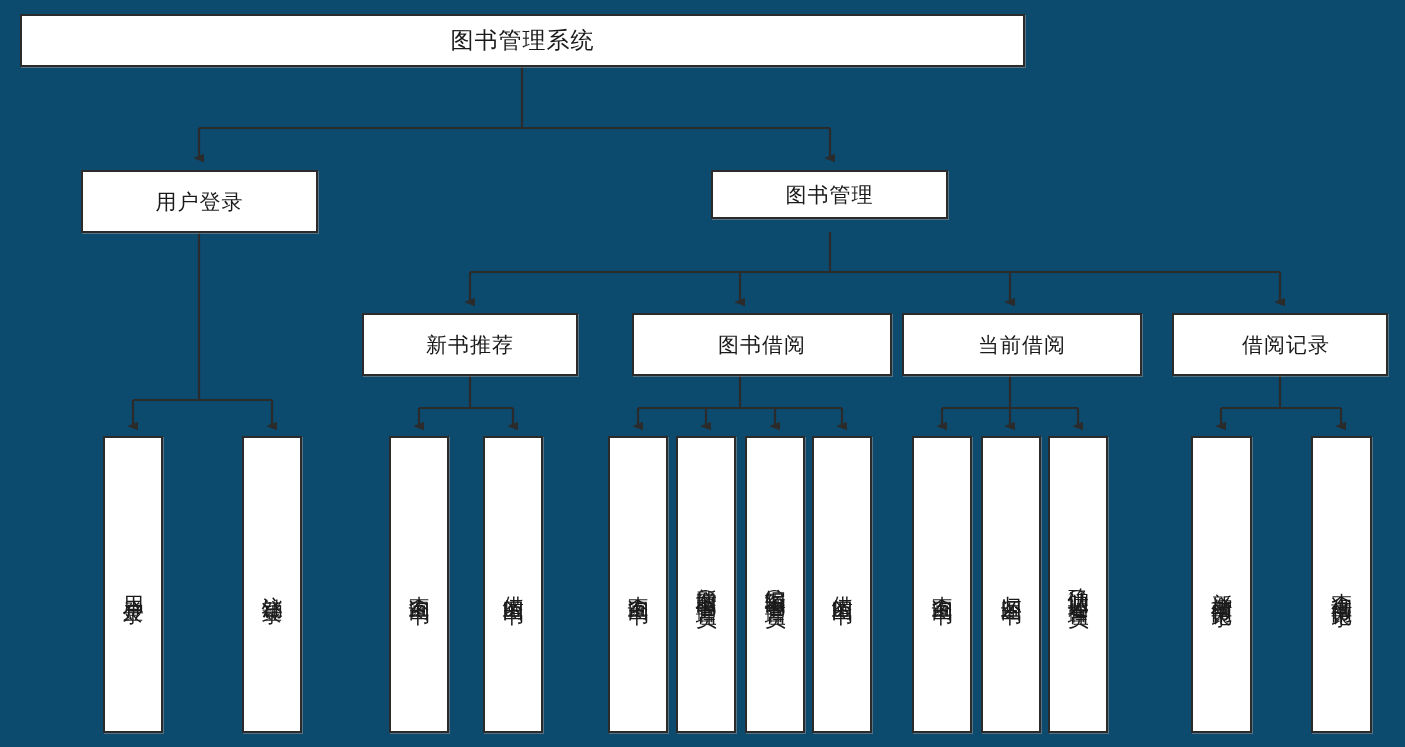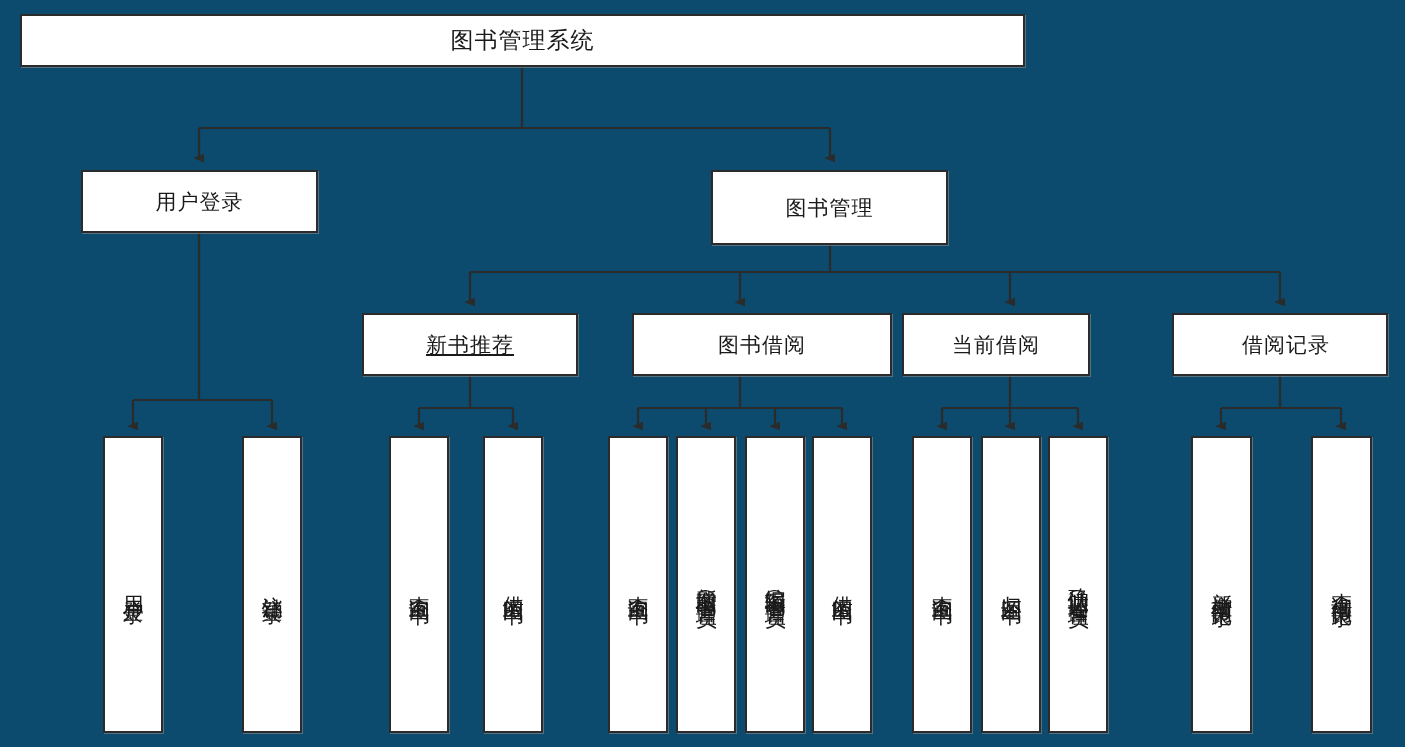--- a/index.html
+++ b/index.html
@@ -124,31 +124,31 @@
     </g>
   </svg>
 
   <div class="node root" style="left:20px; top:14px; width:1005px; height:53px;">
     <span>图书管理系统</span>
   </div>
 
   <div class="node lvl2" style="left:81px; top:170px; width:237px; height:63px;">
     <span>用户登录</span>
   </div>
-  <div class="node lvl2" style="left:711px; top:170px; width:237px; height:75px;">
+  <div class="node lvl2" style="left:711px; top:170px; width:237px; height:49px;">
     <span>图书管理</span>
   </div>
 
-  <div class="node lvl3" style="left:362px; top:313px; width:216px; height:63px;text-decoration:underline;">
+  <div class="node lvl3" style="left:362px; top:313px; width:216px; height:63px;">
     <span>新书推荐</span>
   </div>
   <div class="node lvl3" style="left:632px; top:313px; width:260px; height:63px;">
     <span>图书借阅</span>
   </div>
-  <div class="node lvl3" style="left:902px; top:313px; width:188px; height:63px;">
+  <div class="node lvl3" style="left:902px; top:313px; width:240px; height:63px;">
     <span>当前借阅</span>
   </div>
   <div class="node lvl3" style="left:1172px; top:313px; width:216px; height:63px;padding-left:12px;">
     <span>借阅记录</span>
   </div>
 
   <div class="node leaf" style="left:103px; top:436px; width:60px; height:297px;">
     <span class="vtext">用户登录</span>
   </div>
   <div class="node leaf" style="left:242px; top:436px; width:60px; height:297px;">

